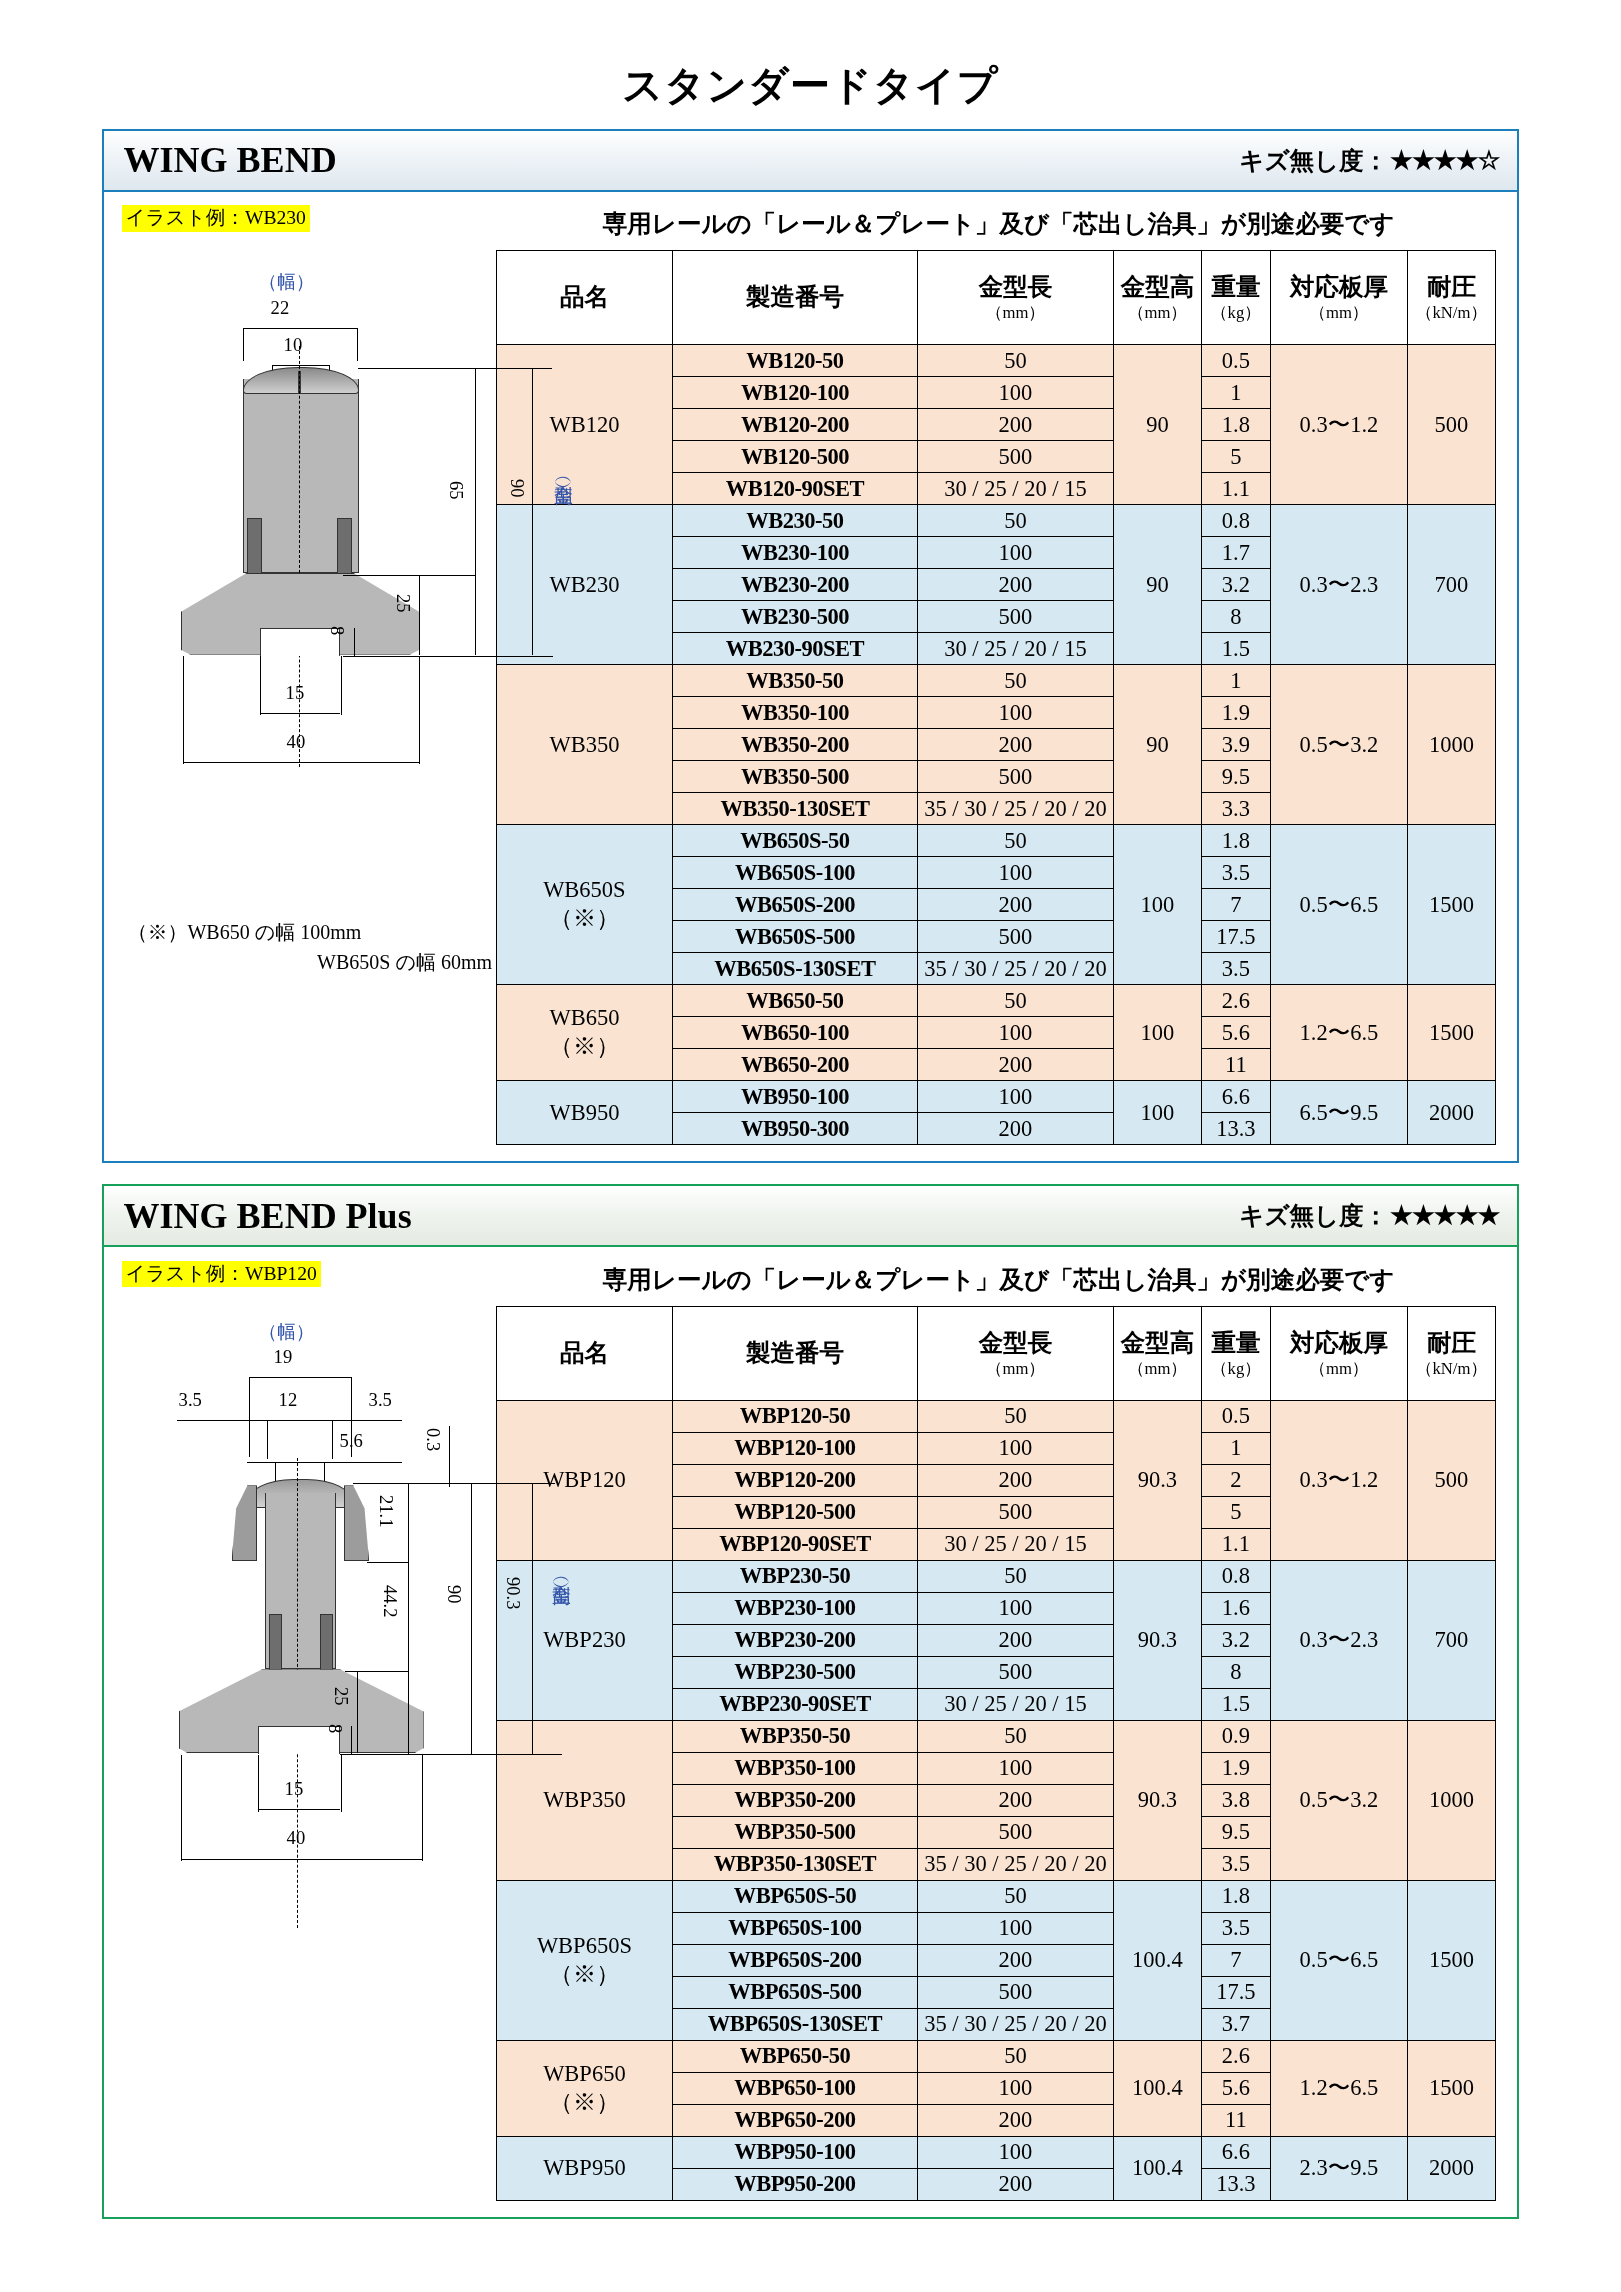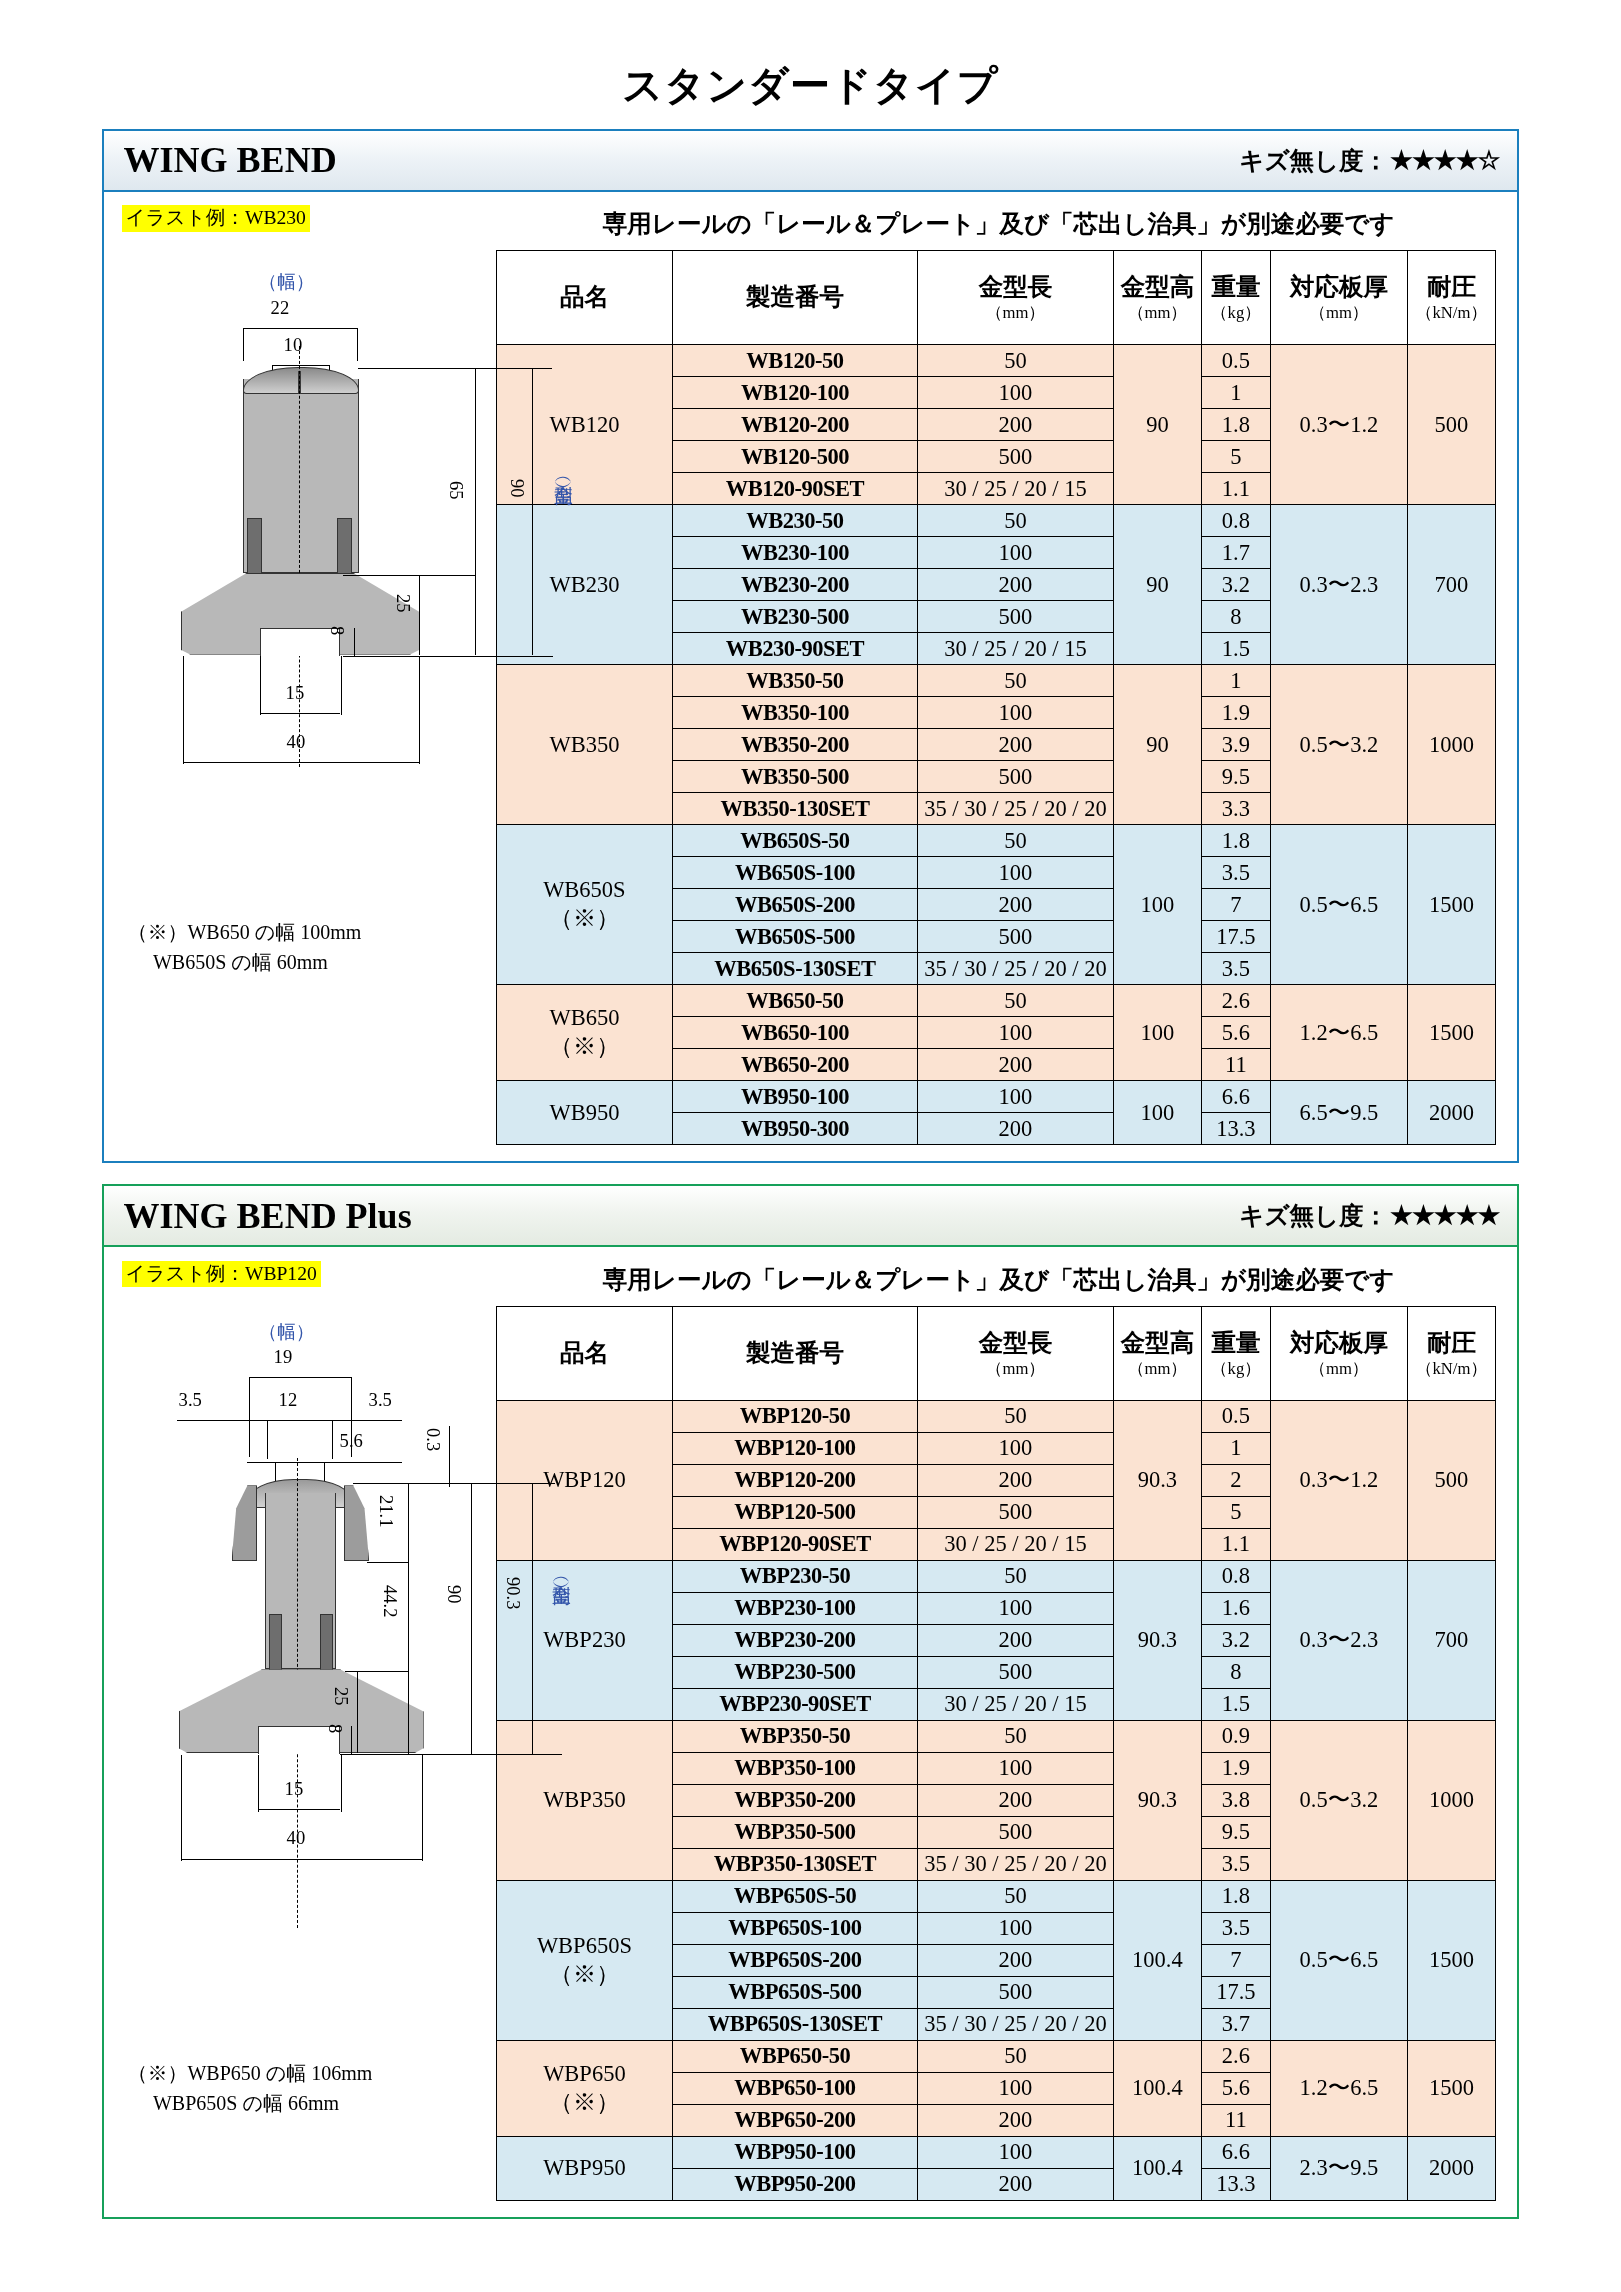--- a/index.html
+++ b/index.html
@@ -90,21 +90,21 @@
     font-size:18.6px;
   }
   .drawing.plus { height:745px; }
   .note {
     font-size:20px;
     line-height:1.5;
     margin-top:22px;
     padding-left:5.9px;
     white-space:nowrap;
   }
-  .note .indent { padding-left:25.5px; display:block; }
+  .note .indent { padding-left:25.5px; display:block;text-align:right; }
 
   
   .dim { position:absolute; font-size:18.6px; color:#000; white-space:nowrap; }
   .dim.v { writing-mode:vertical-rl; text-orientation:mixed; }
   .dim.blue { color:#3355aa; }
   .ln { position:absolute; background:#000; }
   .hl { height:1px; }
   .vl { width:1px; }
   .metal { position:absolute; background:#b8b8b8; border:1px solid #333; }
 
@@ -507,24 +507,20 @@
           <div class="ln vl" style="left:219px; top:464px; height:57px;"></div>
           <div class="ln hl" style="left:136px; top:518px; width:82px;"></div>
           <span class="dim" style="left:163px; top:487px;">15</span>
 
           <div class="ln vl" style="left:59px; top:464px; height:106px;"></div>
           <div class="ln vl" style="left:300px; top:464px; height:106px;"></div>
           <div class="ln hl" style="left:59px; top:568px; width:241px;"></div>
           <span class="dim" style="left:165px; top:536px;">40</span>
         </div>
 
-        <div class="note">
-          <span>（※）WBP650 の幅 106mm</span>
-          <span class="indent">WBP650S の幅 66mm</span>
-        </div>
       </div>
 
       <div class="tbl-col">
         <div class="tbl-caption">専用レールの「レール＆プレート」及び「芯出し治具」が別途必要です</div>
         <table class="spec">
           <colgroup>
             <col class="c-name">
               <col class="c-model">
               <col class="c-len">
               <col class="c-hgt">

